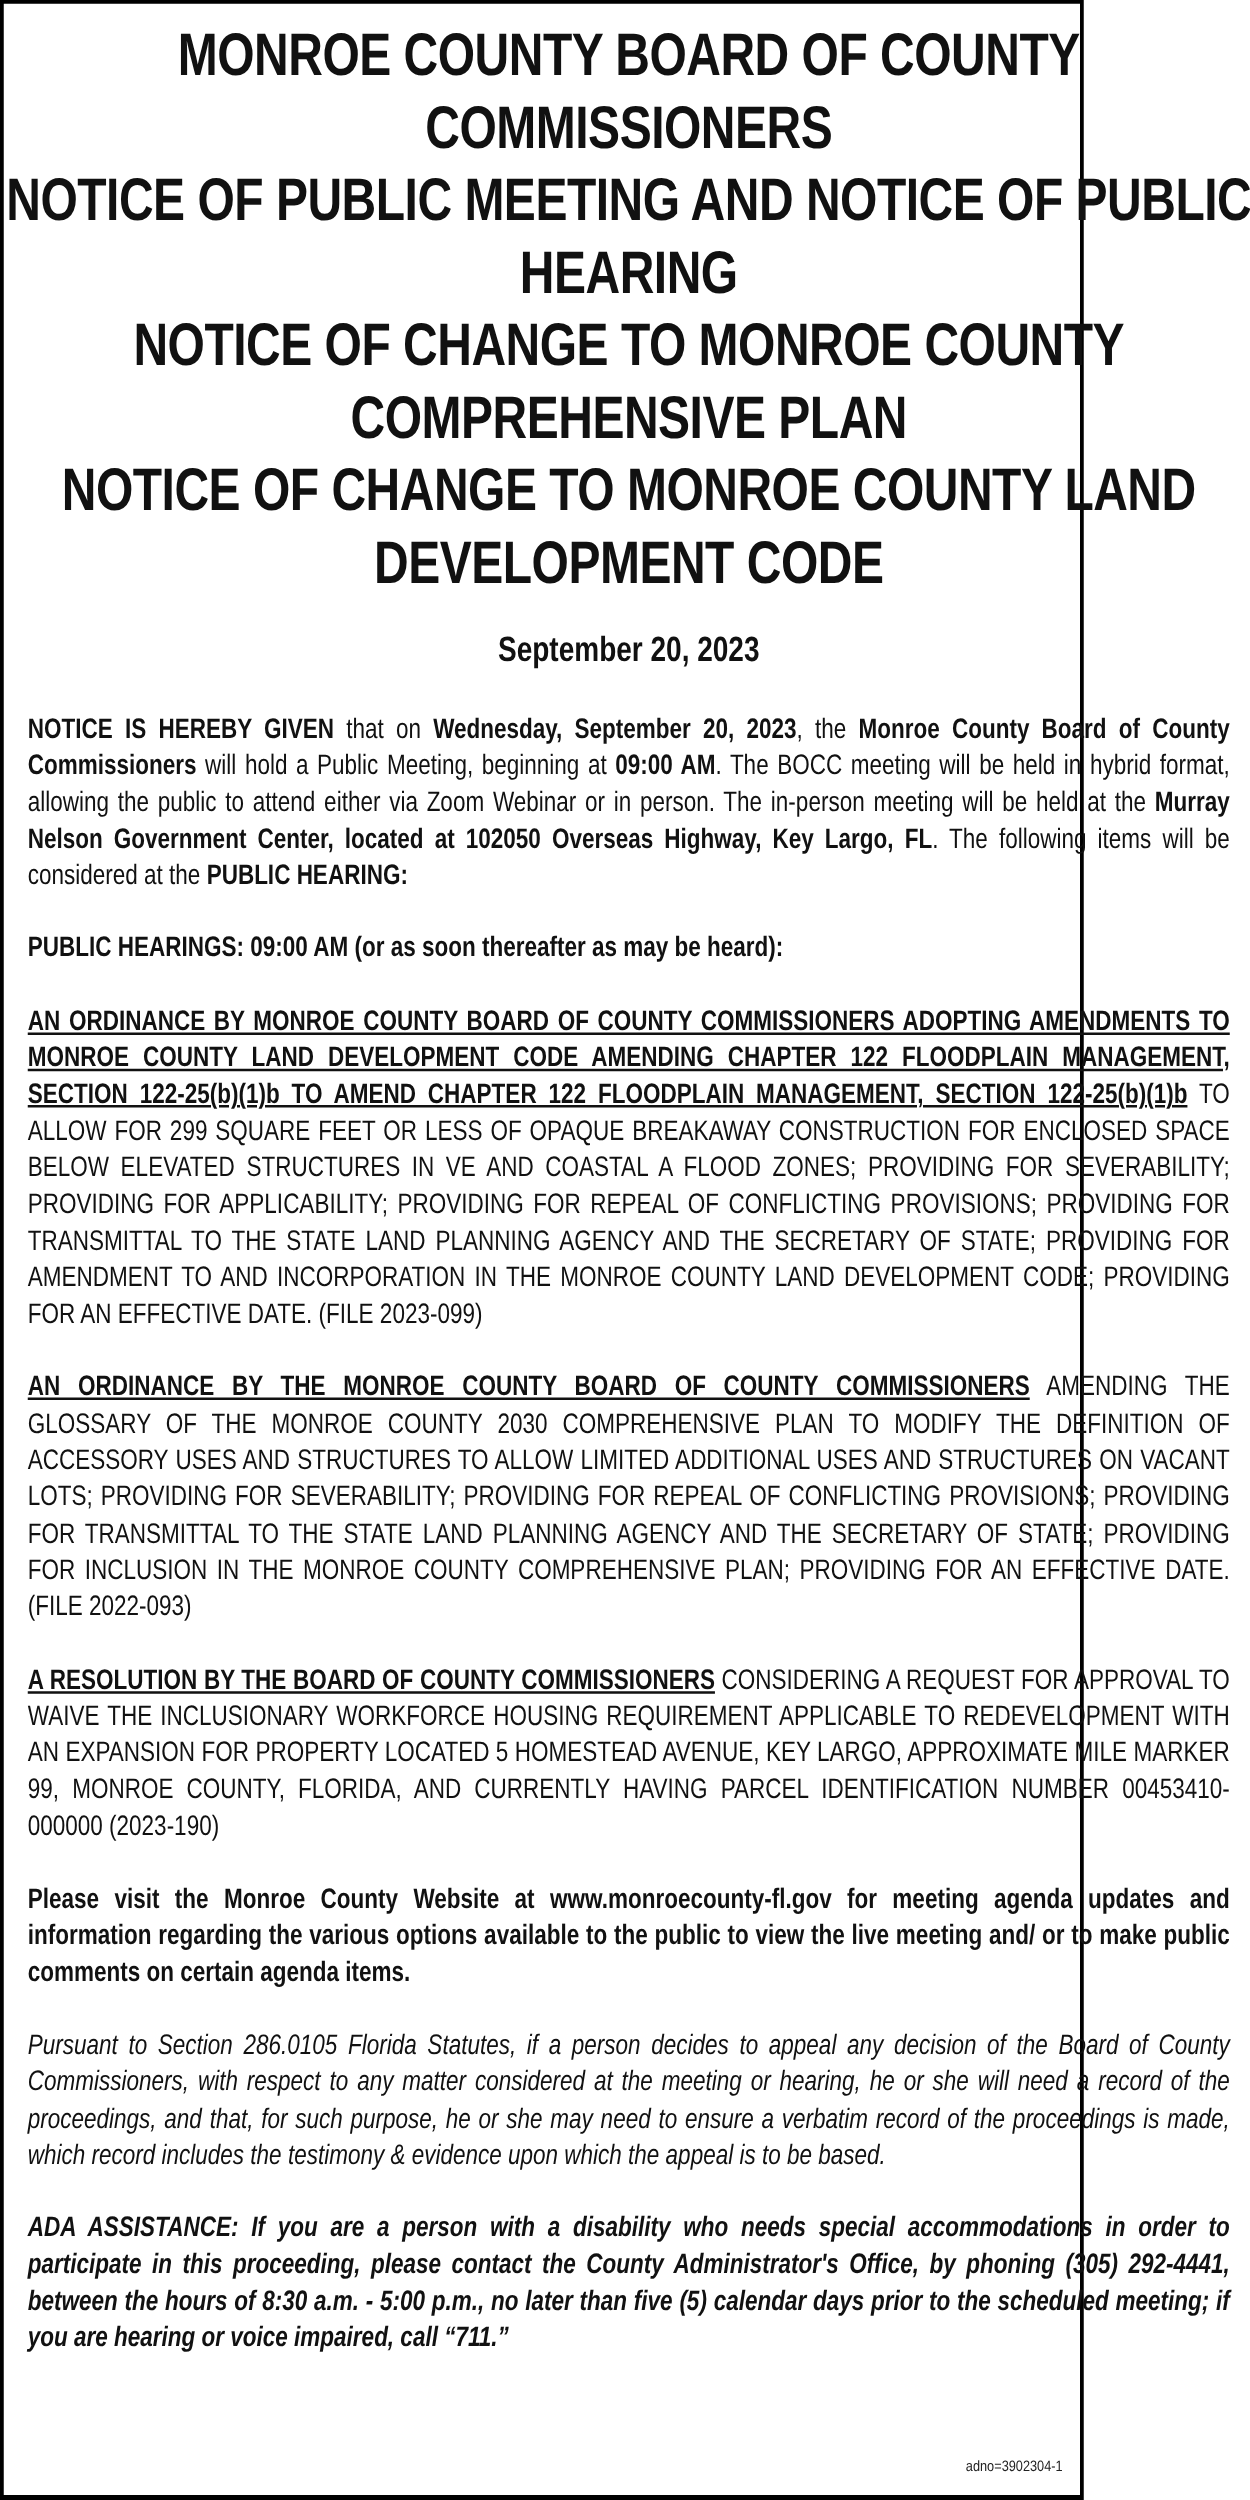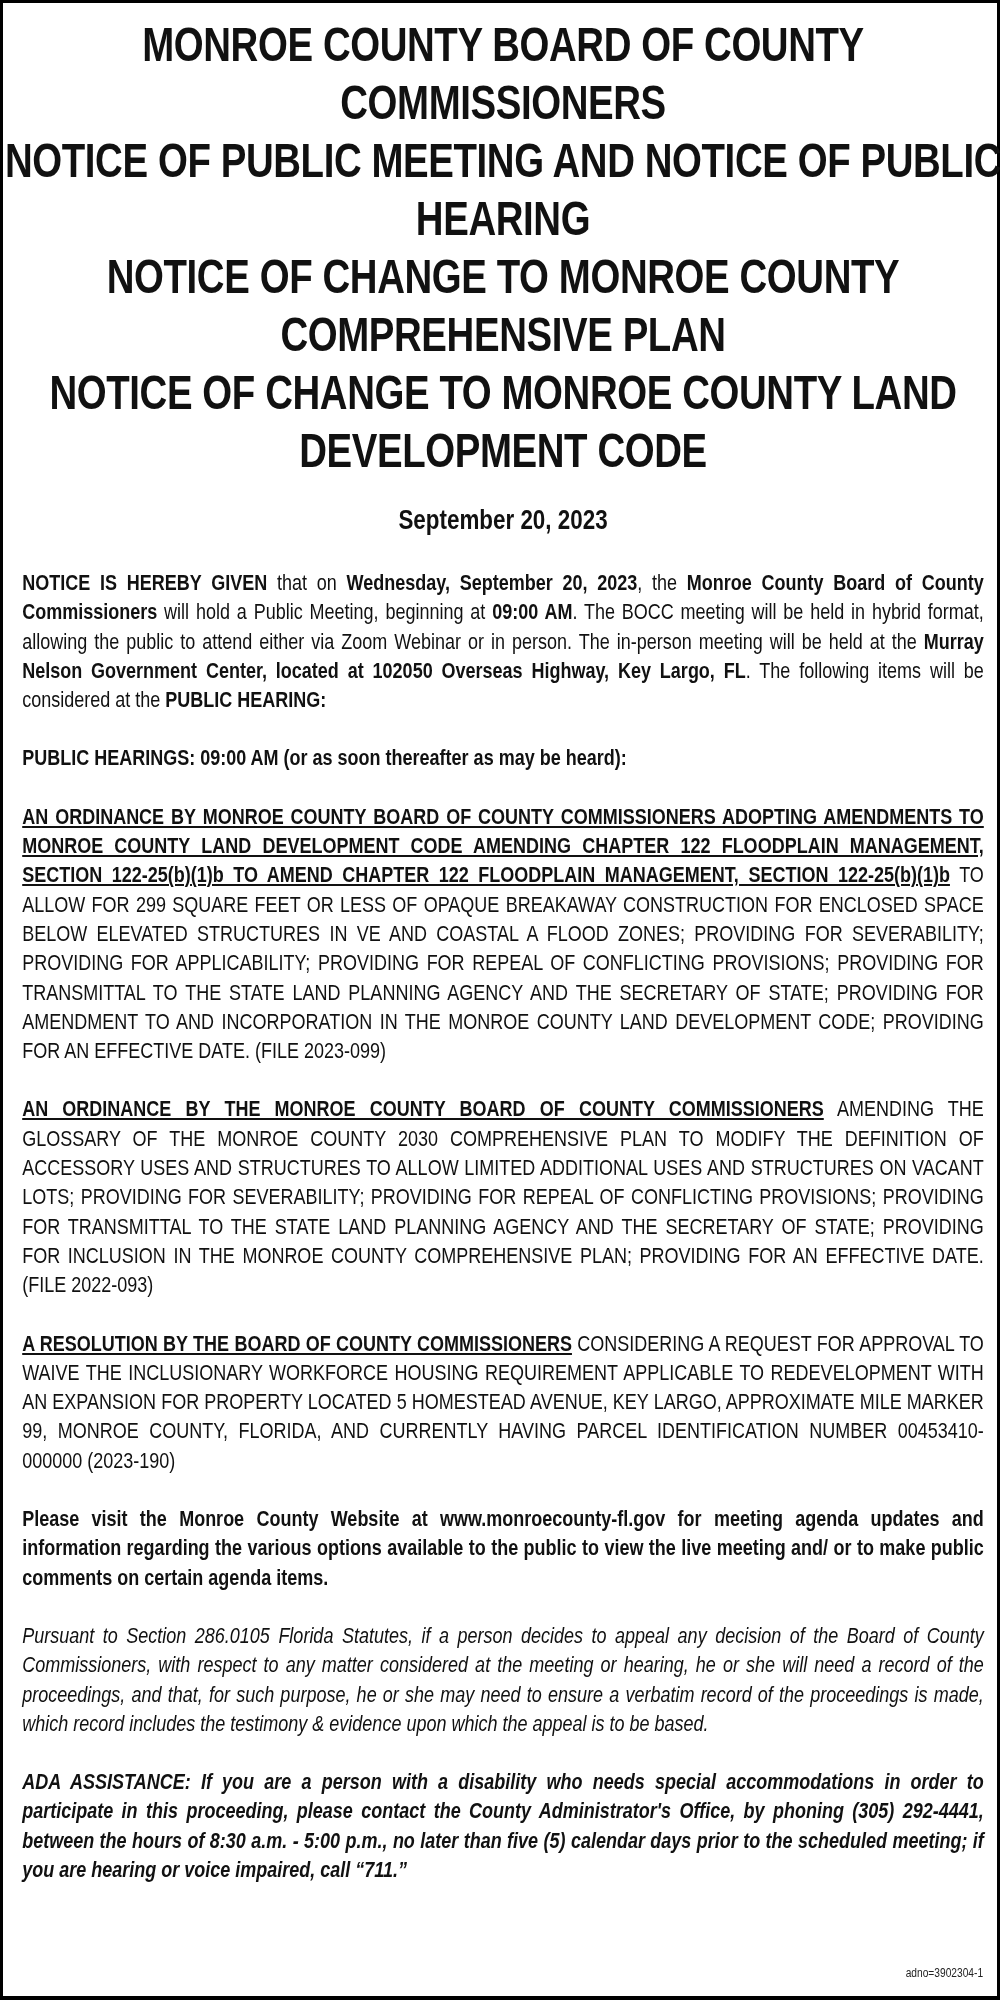--- a/index.html
+++ b/index.html
@@ -1,18 +1,18 @@
 <!DOCTYPE html>
 <html><head>
 <meta charset="utf-8">
 <style>
   html, body { margin: 0; padding: 0; background: #ffffff; }
   body { width: 1000px; height: 2000px; overflow: hidden; position: relative; }
   .frame {
-    position: absolute; left: 0; top: 0; width: 1000px; height: 2000px;
+    position: absolute; left: 0; top: 0; width: 867px; height: 2000px;
     box-sizing: border-box; border: 3px solid #000; border-bottom-width: 4px; background: #fff;
   }
   
   .cond {
     position: absolute; left: 0; top: 0;
     width: 1250px;
     transform: scaleX(0.8); transform-origin: 0 0;
     font-family: "Liberation Sans", sans-serif;
     color: #111;
   }

